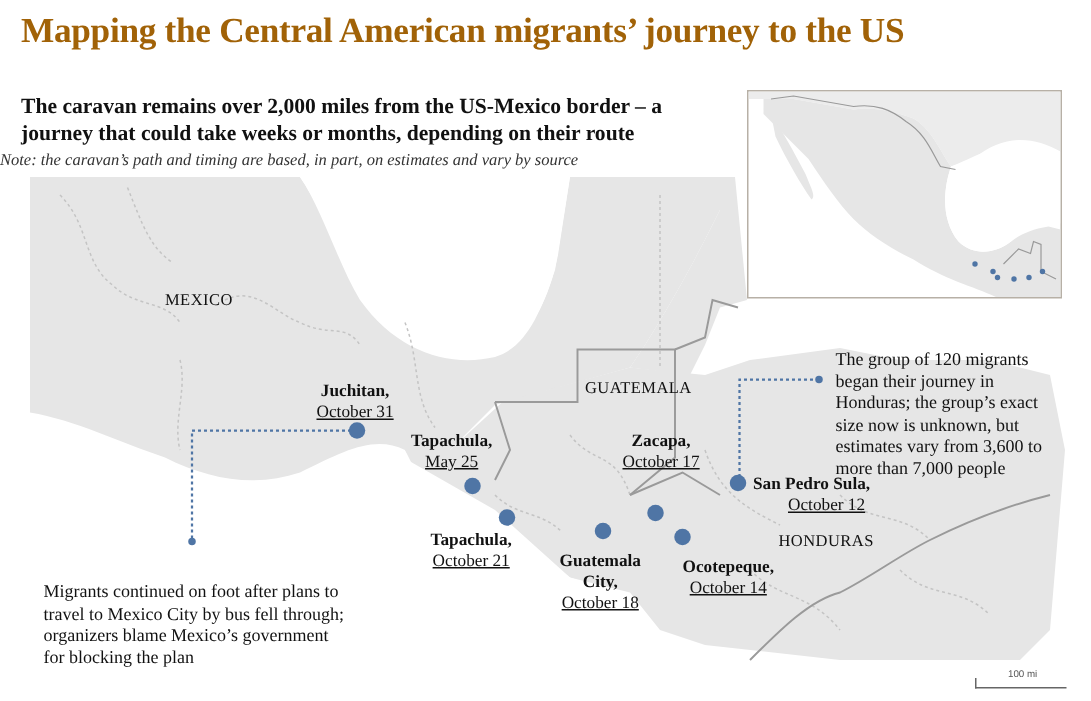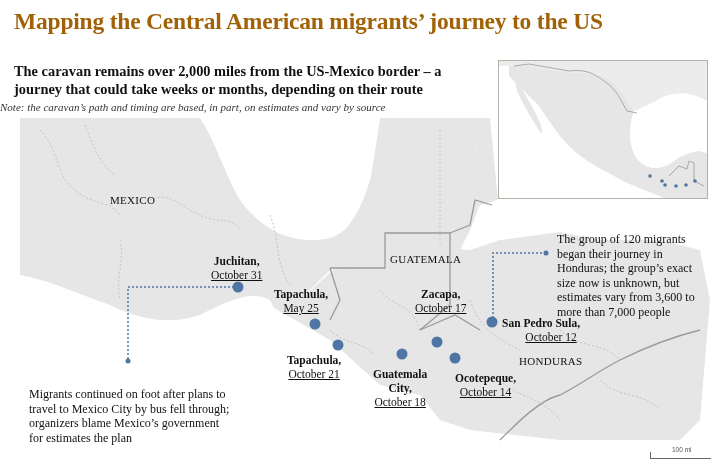--- a/index.html
+++ b/index.html
@@ -104,21 +104,21 @@
 <div class="label" style="left:455px; top:371px;">
   <span class="city">Ocotepeque,</span>
   <span class="date">October 14</span>
 </div>
 <div class="label" style="left:502px; top:316px; text-align:left;">
   <span class="city">San Pedro Sula,</span>
   <span class="date" style="padding-left:20px;text-align:center;">October 12</span>
 </div>
 
 <div class="annot" style="left:557px; top:212px; width:150px;">The group of 120 migrants began their journey in Honduras; the group’s exact size now is unknown, but estimates vary from 3,600 to more than 7,000 people</div>
-<div class="annot" style="left:29px; top:367px; width:205px;">Migrants continued on foot after plans to travel to Mexico City by bus fell through; organizers blame Mexico’s government for estimates the plan</div>
+<div class="annot" style="left:29px; top:367px; width:205px;">Migrants continued on foot after plans to travel to Mexico City by bus fell through; organizers blame Mexico’s government for blocking the plan</div>
 
 <div class="inset">
   <svg width="208" height="137" viewBox="0 0 208 137">
 
     <path d="M0,0 L208,0 L208,40 C190,30 170,28 150,45 L135,50 C128,40 122,25 110,18 C95,12 80,10 70,12 L30,5 L0,5 Z" fill="#ececec"></path>
 
     <path d="M10,5 L30,5 L70,12 C80,10 95,12 110,18 C122,25 128,40 135,50 C130,65 128,85 140,100 C150,110 165,108 175,100 C182,95 188,92 200,90 L208,92 L208,137 L165,137 C150,130 130,125 110,112 C95,105 80,95 70,85 C60,75 50,60 40,45 C30,35 20,25 10,15 Z" fill="#e6e6e6"></path>
 
     <path d="M15,15 C22,25 30,40 38,55 C42,65 45,70 42,72 C35,62 25,45 18,30 Z" fill="#e6e6e6"></path>
 

